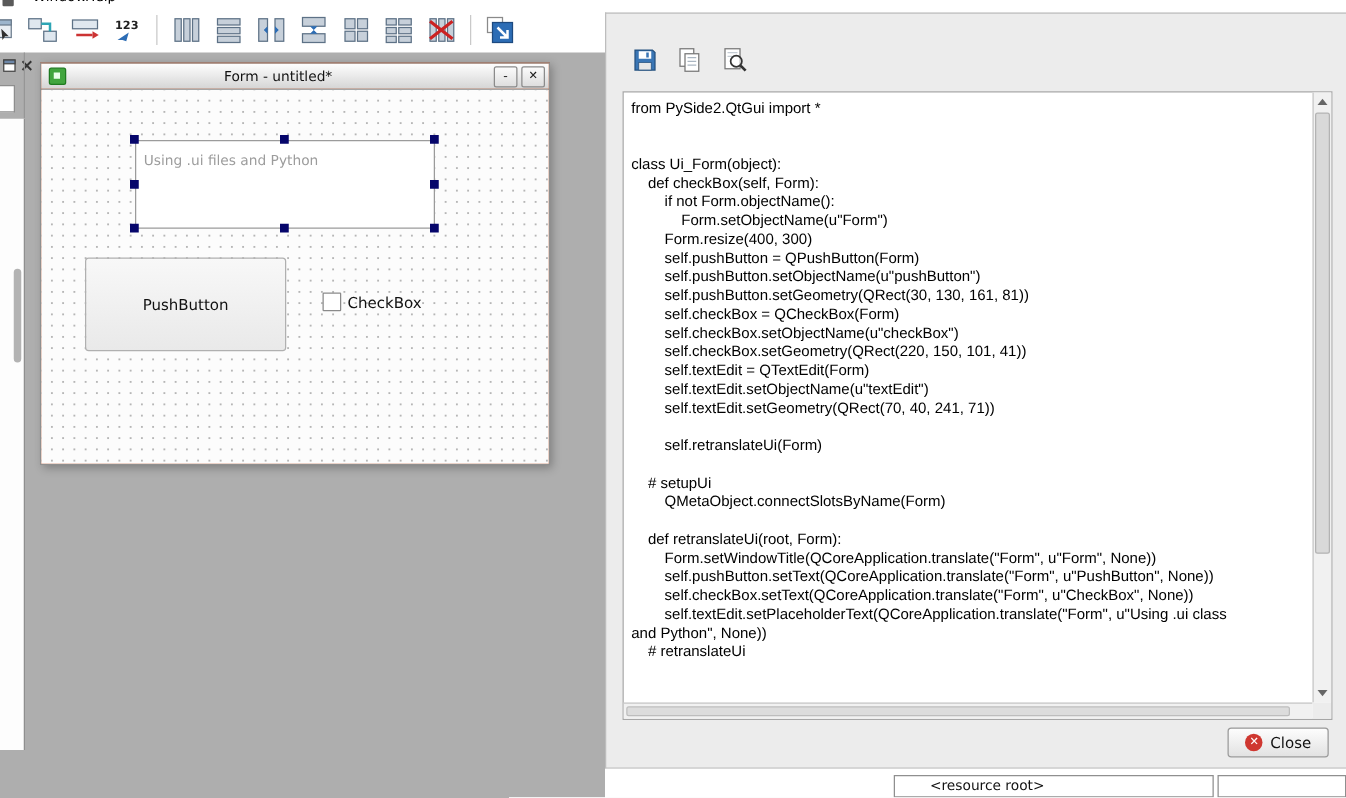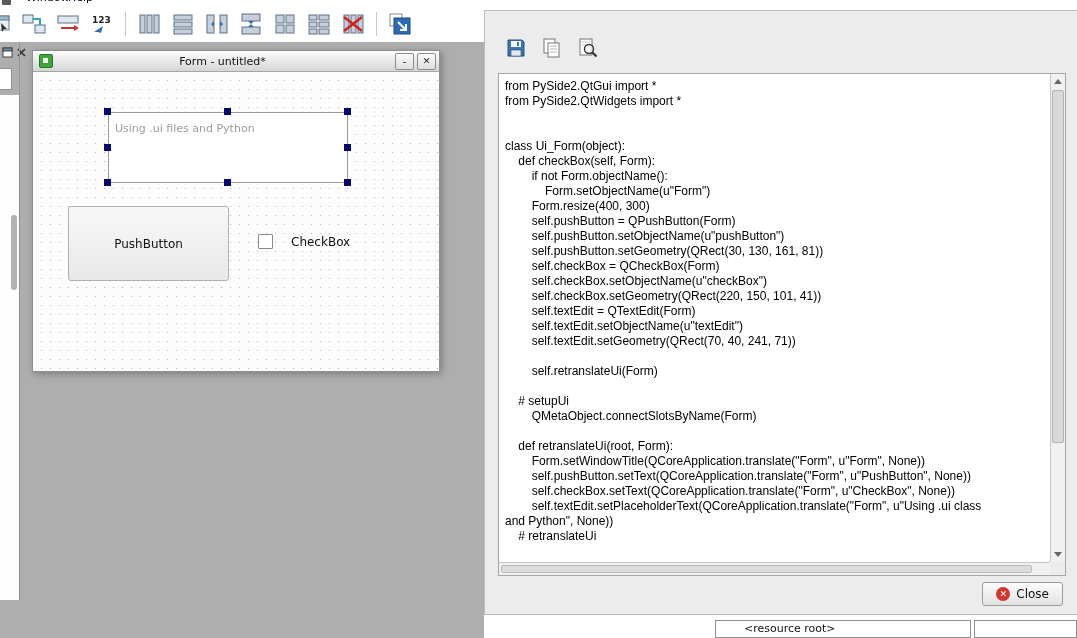--- a/index.html
+++ b/index.html
@@ -30,21 +30,21 @@
   .tb-btn{width:17px;height:15px;border:1px solid #8b8b8b;border-radius:2px;background:linear-gradient(#fbfbfb,#dedede);
           font-size:10px;line-height:13px;display:flex;align-items:center;justify-content:center;margin-left:3px;flex:0 0 auto;}
   .tb-btn.x{font-weight:bold;font-size:9px;}
   .form-body{position:absolute;left:0;top:21px;right:0;bottom:0;background:#fcfcfc;
              background-image:radial-gradient(circle,#b6b6b6 0.9px,transparent 1px);background-size:9px 9px;background-position:4px 4px;}
   .textedit{position:absolute;left:75px;top:40px;width:240px;height:71px;background:#fff;border:1px solid #9b9b9b;box-sizing:border-box;padding:4px 6px;}
   .textedit .ph{font-size:11px;color:#9c9c9c;}
   .handle{position:absolute;width:7px;height:7px;background:#06066b;}
   .pushbutton{position:absolute;left:35px;top:134px;width:159px;height:73px;border:1px solid #b0b0b0;border-radius:3px;
               background:linear-gradient(#f8f8f8,#e9e9e9);display:flex;align-items:center;justify-content:center;font-size:12px;color:#111;}
-  .checkbox-widget{position:absolute;left:225px;top:162px;display:flex;align-items:center;gap:18px;font-size:12px;color:#111;}
+  .checkbox-widget{position:absolute;left:225px;top:162px;display:flex;align-items:center;gap:5px;font-size:12px;color:#111;}
   .cb-box{width:13px;height:13px;background:#fff;border:1px solid #8a8a8a;border-radius:1px;flex:0 0 auto;}
   
   .dialog{position:absolute;left:484px;top:10px;width:593px;height:605px;background:#ececec;border:1px solid #bdbdbd;border-right:none;box-sizing:border-box;}
   .dialog-toolbar{position:absolute;left:18px;top:24px;display:flex;gap:10px;}
   .dbtn{width:26px;height:26px;display:flex;align-items:center;justify-content:center;}
   .code-area{position:absolute;left:13px;top:62px;width:568px;height:503px;background:#fff;border:1px solid #a6a6a6;box-sizing:border-box;}
   .code-pane{position:absolute;left:0;top:0;right:15px;bottom:13px;overflow:hidden;padding:5px 0 0 6px;}
   .code-line{height:15px;white-space:pre;font-family:Liberation Sans, sans-serif;font-size:12px;line-height:15px;color:#000;}
   .vscroll{position:absolute;right:0;top:0;width:15px;bottom:13px;background:#f1f1f1;border-left:1px solid #c6c6c6;box-sizing:border-box;}
   .sb-btn{position:absolute;left:0;width:14px;height:15px;display:flex;align-items:center;justify-content:center;}
@@ -252,21 +252,20 @@
             <path d="M5 5h8M5 8h8" stroke="#c4ccd4"></path>
             <circle cx="12" cy="12" r="4.5" fill="rgba(255,255,255,.6)" stroke="#333" stroke-width="1.4"></circle>
             <path d="M15.5 15.5l4 4" stroke="#333" stroke-width="2.2"></path>
           </svg>
       </span>
     </div>
 
     <div class="code-area">
       <div class="code-pane">
           <div class="code-line">from PySide2.QtGui import *</div>
-          <div class="code-line">from PySide2.QtWidgets import *</div>
           <div class="code-line"></div>
           <div class="code-line"></div>
           <div class="code-line">class Ui_Form(object):</div>
           <div class="code-line">    def checkBox(self, Form):</div>
           <div class="code-line">        if not Form.objectName():</div>
           <div class="code-line">            Form.setObjectName(u"Form")</div>
           <div class="code-line">        Form.resize(400, 300)</div>
           <div class="code-line">        self.pushButton = QPushButton(Form)</div>
           <div class="code-line">        self.pushButton.setObjectName(u"pushButton")</div>
           <div class="code-line">        self.pushButton.setGeometry(QRect(30, 130, 161, 81))</div>

